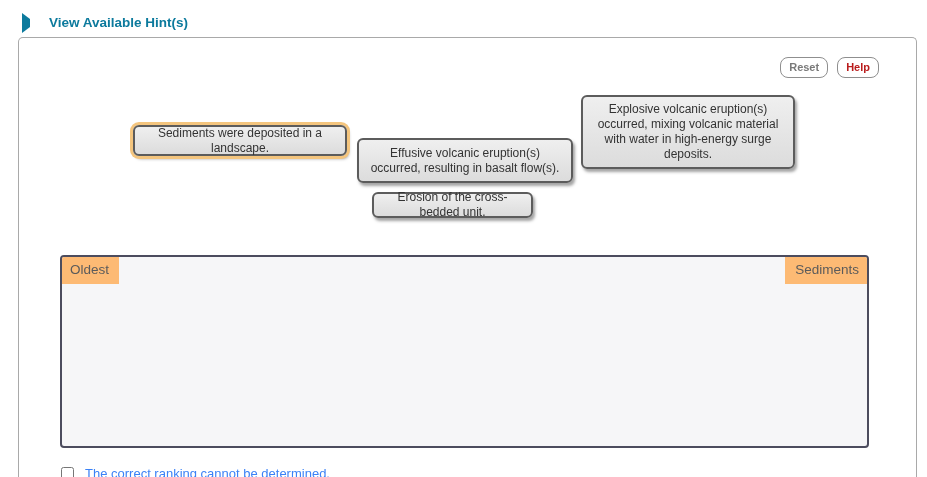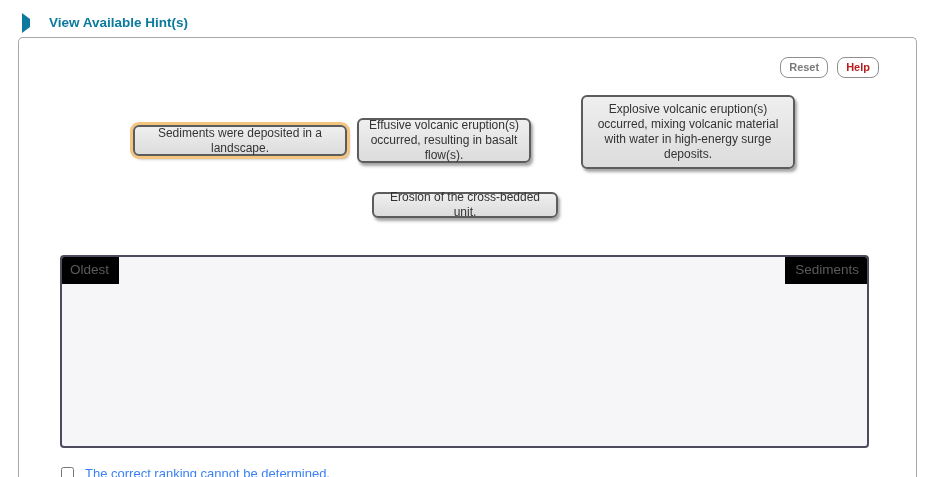--- a/index.html
+++ b/index.html
@@ -69,35 +69,35 @@
     border: 2px solid #5c5c5c;
     border-radius: 6px;
     padding: 4px 8px;
     box-shadow: 2px 3px 3px rgba(90,90,90,0.55);
     cursor: move;
   }
   .card.selected {
     box-shadow: 0 0 0 3px #f4c57e, 2px 3px 3px rgba(90,90,90,0.55);
   }
   .card1 { left: 114px; top: 87px;  width: 214px; height: 31px; }
-  .card2 { left: 338px; top: 80px;  width: 174px; height: 45px; }
+  .card2 { left: 338px; top: 100px;  width: 216px; height: 45px; }
   .card3 { left: 562px; top: 57px;  width: 214px; height: 74px; }
-  .card4 { left: 353px; top: 154px; width: 186px; height: 26px; }
+  .card4 { left: 353px; top: 154px; width: 161px; height: 26px; }
 
   
   .rank-zone {
     position: absolute; left: 41px; top: 217px;
     width: 809px; height: 193px;
     background: #f6f6f8;
     border: 2px solid #4c4c5e;
     border-radius: 4px;
   }
   .corner-label {
     position: absolute; top: 0;
-    background: #000000;
+    background: #fdba74;
     font-size: 13.5px; color: #5b5b5b;
     padding: 5px 10px 7px 8px;
   }
   .corner-label.left  { left: 0;  border-radius: 2px 0 0 0; }
   .corner-label.right { right: 0; text-align: right; padding: 5px 8px 7px 10px; border-radius: 0 2px 0 0; }
 
   
   .checkbox-row {
     position: absolute; left: 38px; top: 420px;
     display: flex; align-items: center; gap: 7px;

